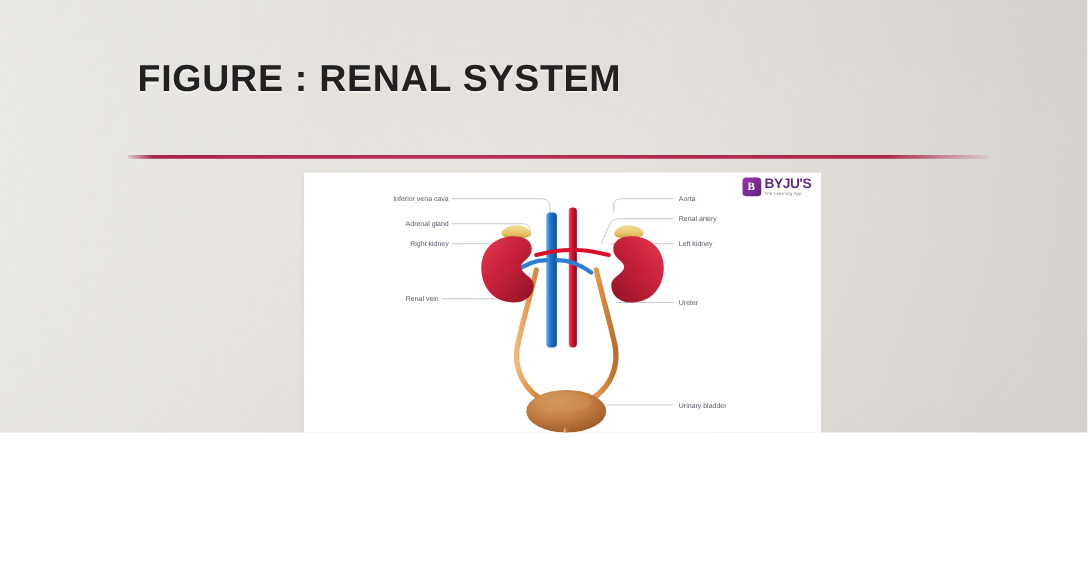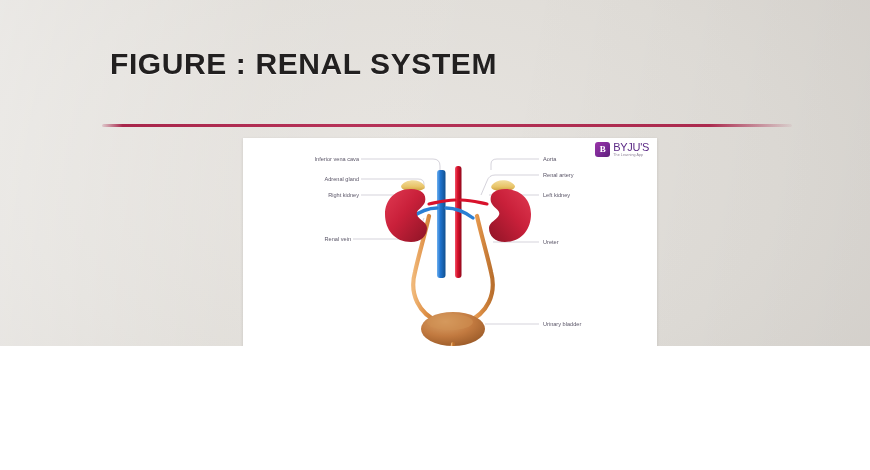--- a/index.html
+++ b/index.html
@@ -142,21 +142,21 @@
   #byjus-mark span {
     color: #ffffff;
     font-size: 9px;
     font-weight: bold;
     line-height: 1;
     font-family: "Liberation Serif", serif;
   }
   #byjus-words { display: flex; flex-direction: column; line-height: 1; }
   #byjus-name {
     font-size: 11px;
-    font-weight: normal;
+    font-weight: bold;
     color: #5c2a86;
     letter-spacing: -0.3px;
     font-family: "Liberation Sans", sans-serif;
   }
   #byjus-tag {
     font-size: 3.6px;
     color: #8a7f93;
     letter-spacing: 0.1px;
     margin-top: 1px;
     font-family: "Liberation Sans", sans-serif;

